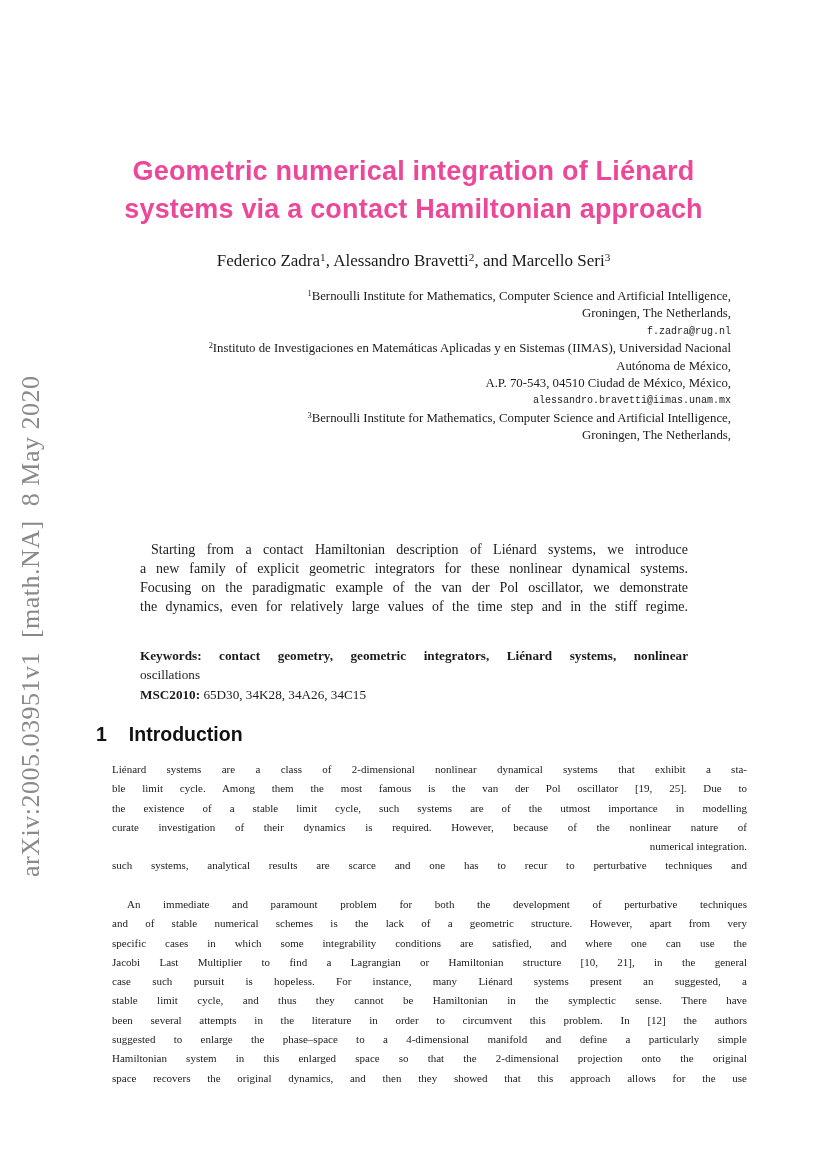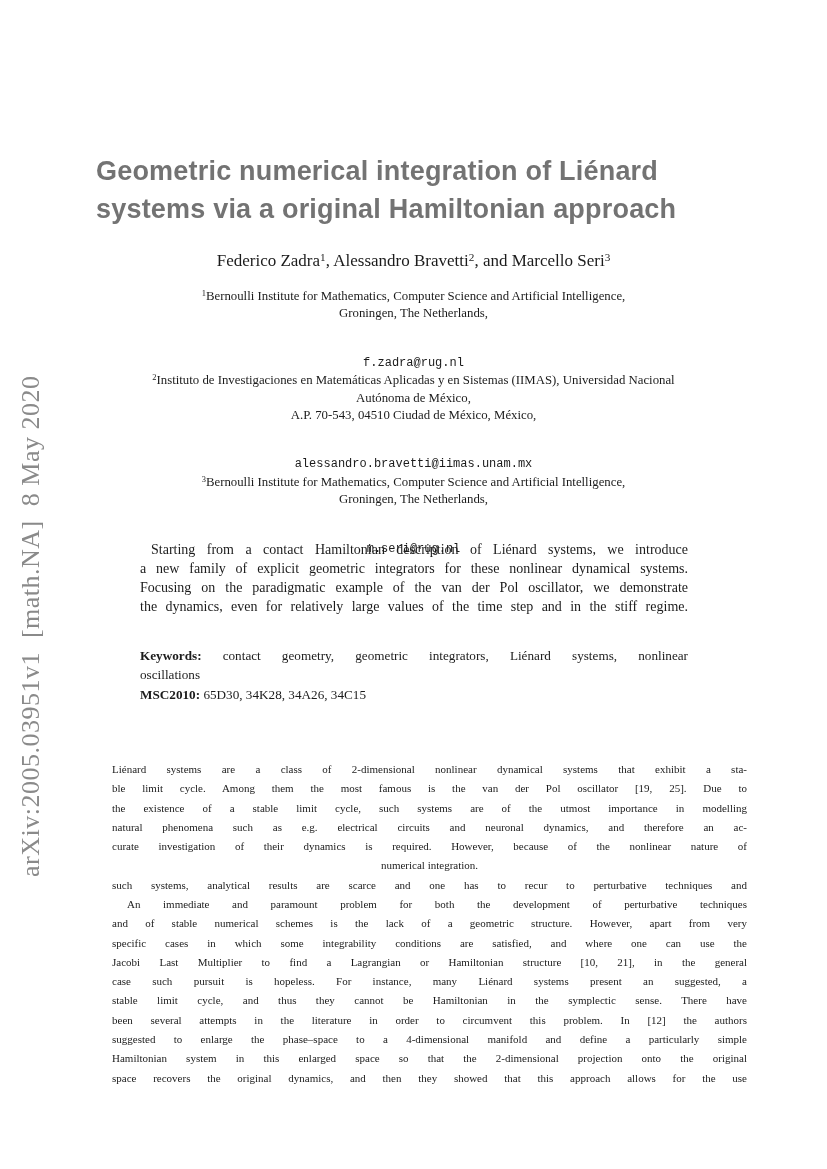--- a/index.html
+++ b/index.html
@@ -28,25 +28,26 @@
     position: absolute;
     left: 96px;
     top: 0;
     width: 635px;
     height: 100%;
   }
   .title {
     position: absolute;
     top: 152px;
     left: 0; right: 0;
+    text-align: center;
     font-family: "Liberation Sans", sans-serif;
     font-weight: bold;
     font-size: 27px;
     line-height: 38px;
-    color: #737373;
+    color: #ec4899;
     letter-spacing: 0.2px;
   }
   .authors {
     position: absolute;
     top: 249px;
     left: 0; right: 0;
     text-align: center;
     font-size: 17px;
     line-height: 24px;
   }
@@ -60,111 +61,109 @@
   .affils {
     position: absolute;
     top: 288px;
     left: 0; right: 0;
     text-align: center;
     font-size: 12.8px;
     line-height: 17.4px;
   }
   .affils .mono {
     font-family: "Liberation Mono", monospace;
-    font-size: 12px;
-    margin-top: 32px;
+    font-size: 10px;
   }
   .abstract {
     position: absolute;
     top: 540px;
     left: 44px;
     width: 548px;
     font-size: 14px;
     line-height: 19.1px;
   }
   .kwblock {
     position: absolute;
     top: 646px;
     left: 44px;
     width: 548px;
     font-size: 13.2px;
     line-height: 19.4px;
   }
-  .kwline.kwjust { text-align: justify; text-align-last: justify; }
+  .kwline.kwjust { text-align: justify; text-align-last: justify; font-weight: bold; }
   .secheading {
     position: absolute;
     top: 721px;
     left: 0; right: 0;
     font-family: "Liberation Sans", sans-serif;
     font-weight: bold;
     font-size: 19.5px;
     line-height: 27px;
     color: #111111;
   }
   .secnum { margin-right: 22px; }
   .bodypar {
     position: absolute;
     left: 16px;
     width: 635px;
     font-size: 11px;
     line-height: 19.3px;
   }
   .par1 { top: 760px; }
   .par2 { top: 895px; font-family: Liberation Serif, serif; }
-  .tline { text-align: center; }
+  .tline { text-align: right; }
   .tline.just { text-align: justify; text-align-last: justify; }
 </style>
 </head>
 <body>
 
 <div class="page">
 
   <div class="watermark" style="color: rgb(138, 138, 138);">arXiv:2005.03951v1  [math.NA]  8 May 2020</div>
 
   <div class="content">
 
     <div class="title">
       <div>Geometric numerical integration of Liénard</div>
-      <div>systems via a original Hamiltonian approach</div>
+      <div>systems via a contact Hamiltonian approach</div>
     </div>
 
     <div class="authors"><span>Federico Zadra</span><sup>1</sup><span>, </span><span>Alessandro Bravetti</span><sup>2</sup><span>, and </span><span>Marcello Seri</span><sup>3</sup></div>
 
     <div class="affils">
         <div class="tline"><sup>1</sup><span>Bernoulli Institute for Mathematics, Computer Science and Artificial Intelligence,</span></div>
         <div class="tline"><span>Groningen, The Netherlands,</span></div>
         <div class="tline mono"><span>f.zadra@rug.nl</span></div>
         <div class="tline"><sup>2</sup><span>Instituto de Investigaciones en Matemáticas Aplicadas y en Sistemas (IIMAS), Universidad Nacional</span></div>
         <div class="tline"><span>Autónoma de México,</span></div>
         <div class="tline"><span>A.P. 70-543, 04510 Ciudad de México, México,</span></div>
         <div class="tline mono"><span>alessandro.bravetti@iimas.unam.mx</span></div>
         <div class="tline"><sup>3</sup><span>Bernoulli Institute for Mathematics, Computer Science and Artificial Intelligence,</span></div>
         <div class="tline"><span>Groningen, The Netherlands,</span></div>
-        <div class="tline mono"><span>m.seri@rug.nl</span></div>
       </div>
 
     <div class="abstract">
         <div class="tline just" style="text-indent: 11px;">Starting from a contact Hamiltonian description of Liénard systems, we introduce</div>
         <div class="tline just">a new family of explicit geometric integrators for these nonlinear dynamical systems.</div>
         <div class="tline just">Focusing on the paradigmatic example of the van der Pol oscillator, we demonstrate</div>
         <div class="tline just">the dynamics, even for relatively large values of the time step and in the stiff regime.</div>
       </div>
 
     <div class="kwblock">
       <div class="kwline kwjust"><b>Keywords:</b> <span>contact geometry, geometric integrators, Liénard systems, nonlinear</span></div>
       <div class="kwline"><span>oscillations</span></div>
       <div class="kwline"><b>MSC2010:</b> <span>65D30, 34K28, 34A26, 34C15</span></div>
     </div>
 
+    <div class="secheading"><span class="secnum">1</span><span>Introduction</span></div>
 
     <div class="bodypar par1">
         <div class="tline just">Liénard systems are a class of 2-dimensional nonlinear dynamical systems that exhibit a sta-</div>
         <div class="tline just">ble limit cycle.  Among them the most famous is the van der Pol oscillator [19, 25].  Due to</div>
         <div class="tline just">the existence of a stable limit cycle, such systems are of the utmost importance in modelling</div>
-        <div class="tline just">natural phenomena such as e.g. electrical circuits and neuronal dynamics, and therefore an ac-</div>
         <div class="tline just">curate investigation of their dynamics is required. However, because of the nonlinear nature of</div>
         <div class="tline">numerical integration.</div>
         <div class="tline just">such systems, analytical results are scarce and one has to recur to perturbative techniques and</div>
       </div>
 
     <div class="bodypar par2">
         <div class="tline just" style="text-indent: 15px;">An immediate and paramount problem for both the development of perturbative techniques</div>
         <div class="tline just">and of stable numerical schemes is the lack of a geometric structure.  However, apart from very</div>
         <div class="tline just">specific cases in which some integrability conditions are satisfied, and where one can use the</div>
         <div class="tline just">Jacobi Last Multiplier to find a Lagrangian or Hamiltonian structure [10, 21], in the general</div>

